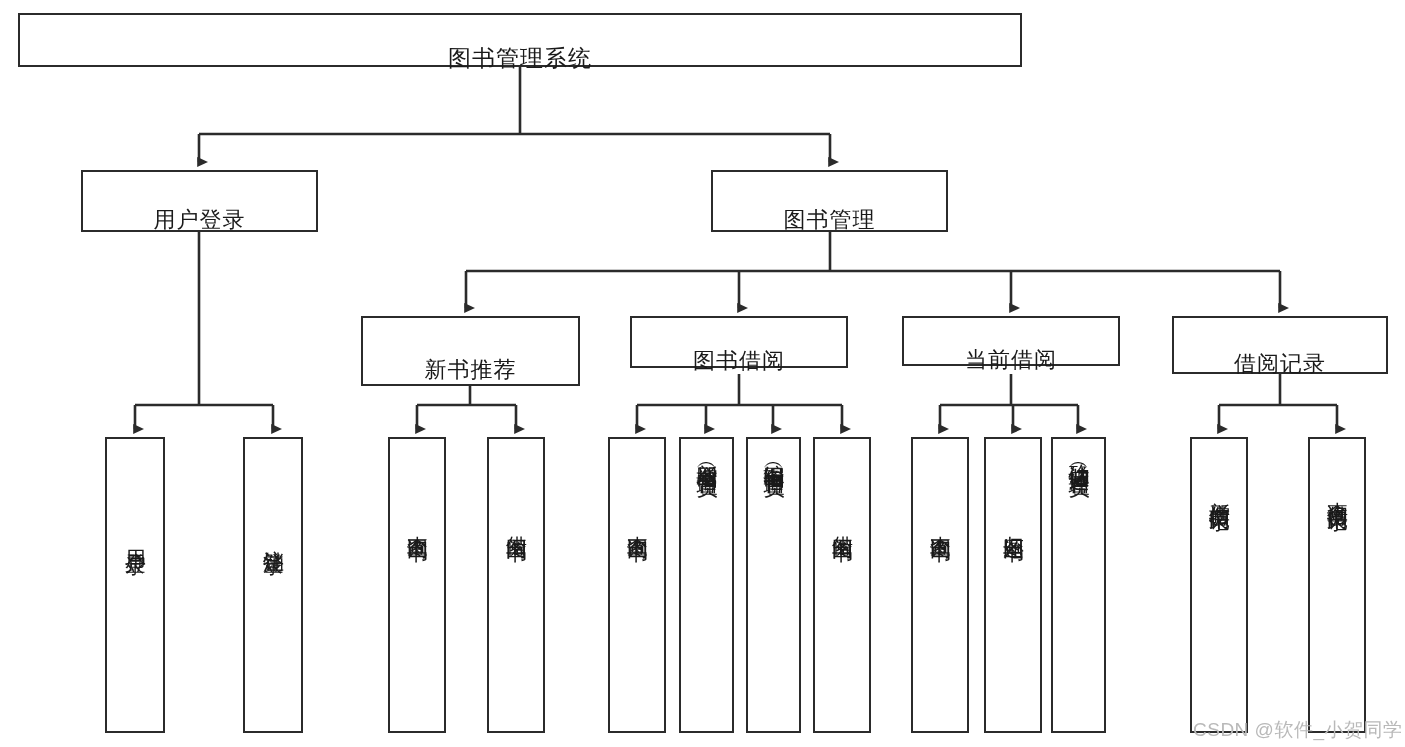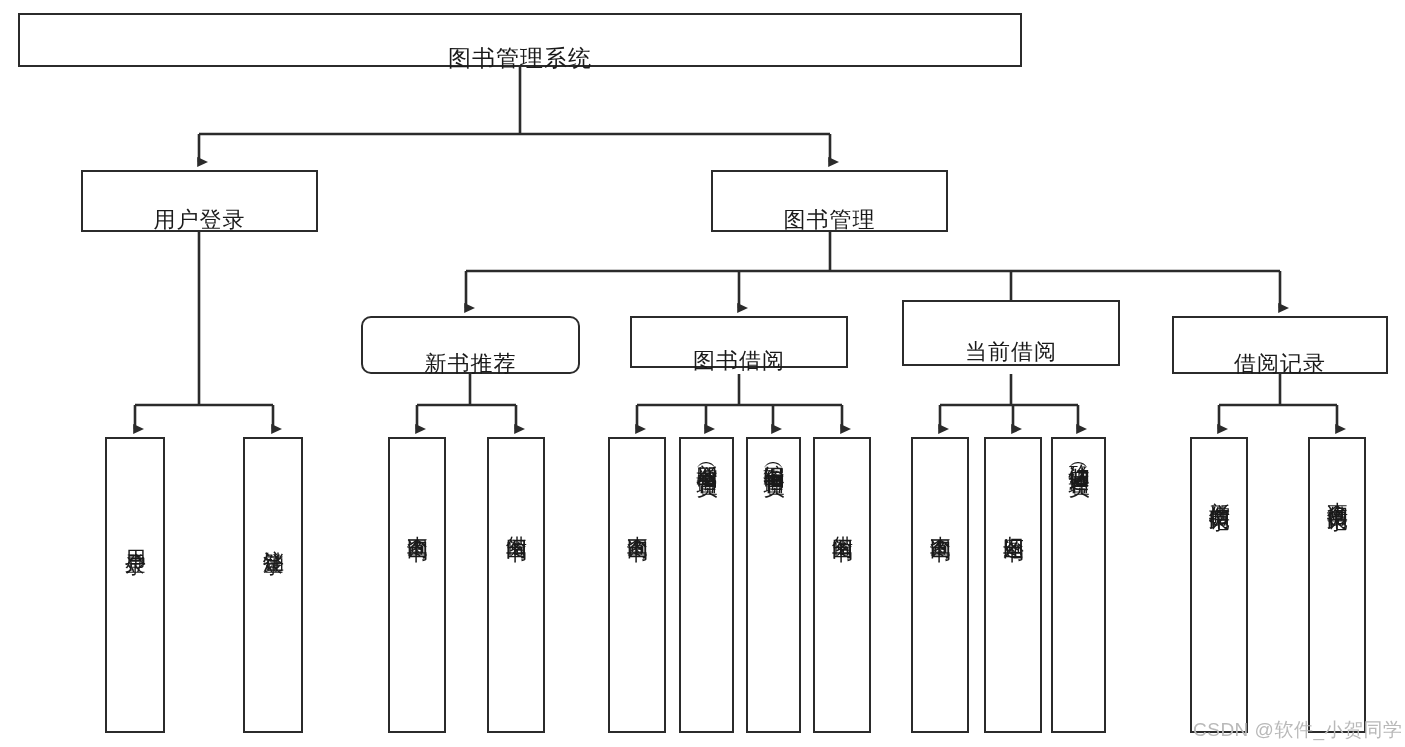--- a/index.html
+++ b/index.html
@@ -128,27 +128,27 @@
     <span class="label">图书管理系统</span>
   </div>
 
   <div class="node horiz" style="left:81px; top:170px; width:237px; height:62px;">
     <span class="label">用户登录</span>
   </div>
   <div class="node horiz" style="left:711px; top:170px; width:237px; height:62px;align-items:center;">
     <span class="label">图书管理</span>
   </div>
 
-  <div class="node horiz" style="left:361px; top:316px; width:219px; height:58px;border-radius:10px;">
+  <div class="node horiz" style="left:361px; top:316px; width:219px; height:70px;">
     <span class="label">新书推荐</span>
   </div>
   <div class="node horiz" style="left:630px; top:316px; width:218px; height:52px;">
     <span class="label">图书借阅</span>
   </div>
-  <div class="node horiz" style="left:902px; top:300px; width:218px; height:66px;">
+  <div class="node horiz" style="left:902px; top:316px; width:218px; height:50px;">
     <span class="label">当前借阅</span>
   </div>
   <div class="node horiz" style="left:1172px; top:316px; width:216px; height:58px;">
     <span class="label">借阅记录</span>
   </div>
 
   <div class="node vert" style="left:105px; top:437px; width:60px; height:296px; padding-top:94px;">
     <span class="label">用户登录</span>
   </div>
   <div class="node vert" style="left:243px; top:437px; width:60px; height:296px; padding-top:94px;">

